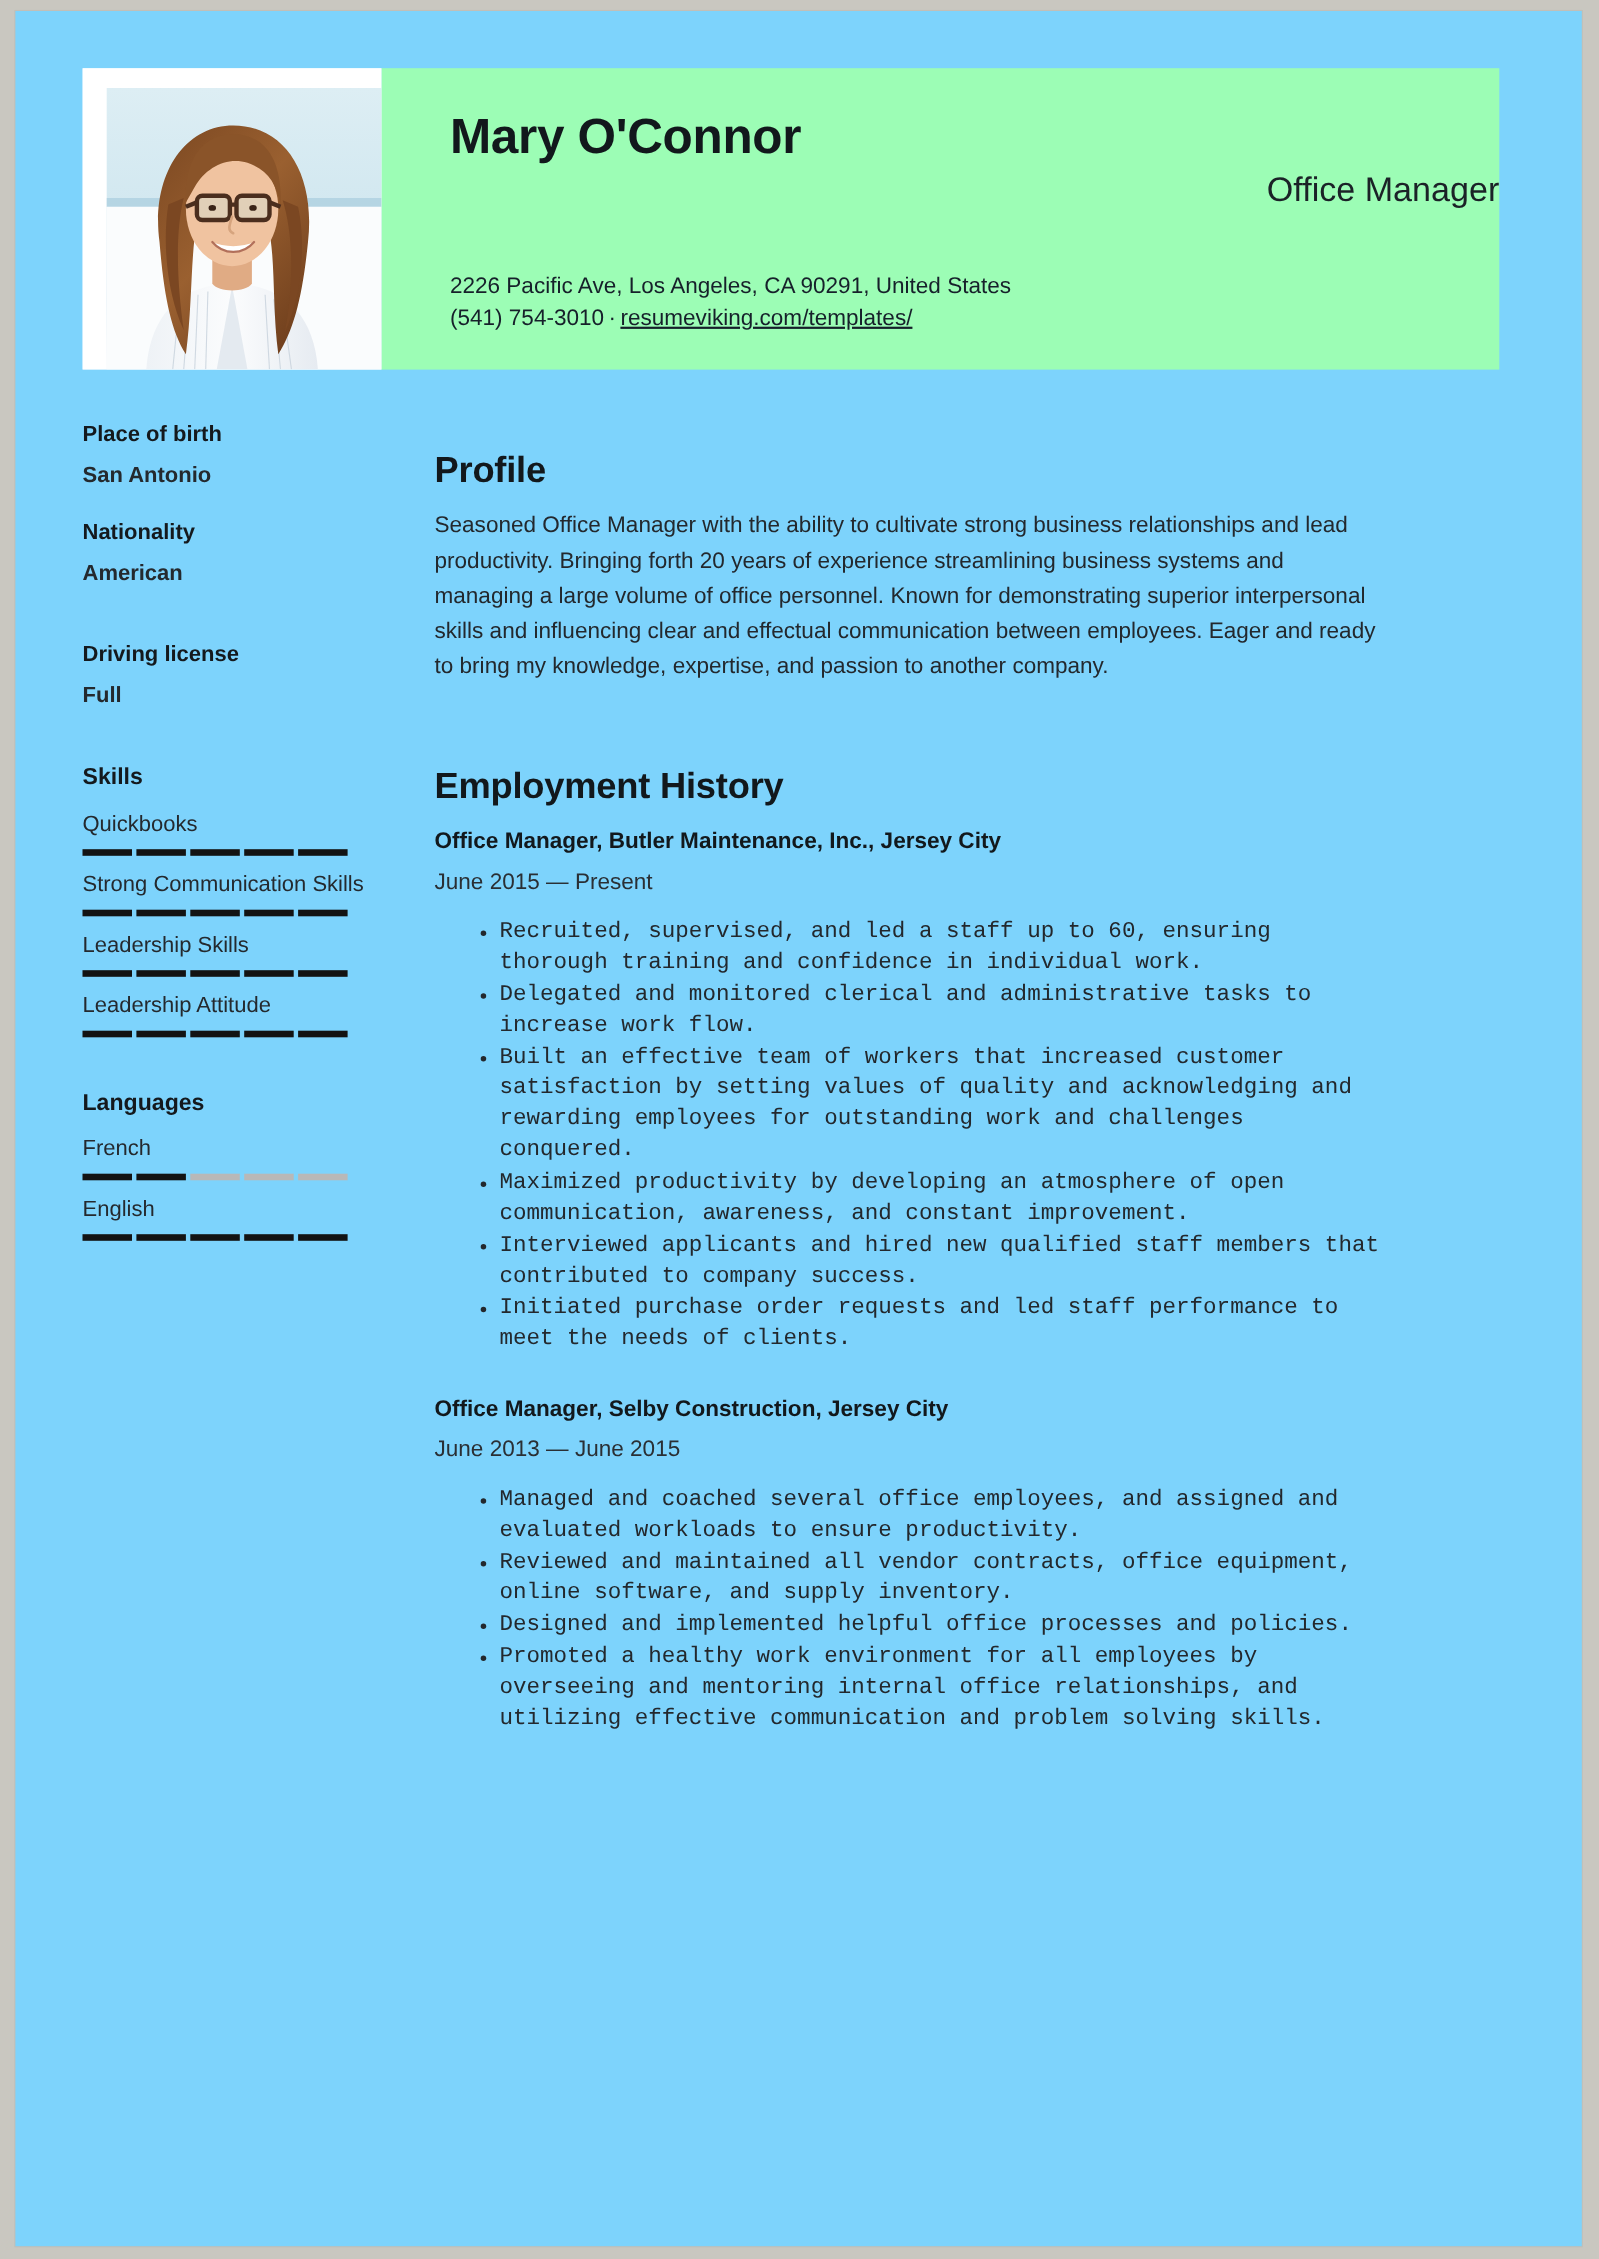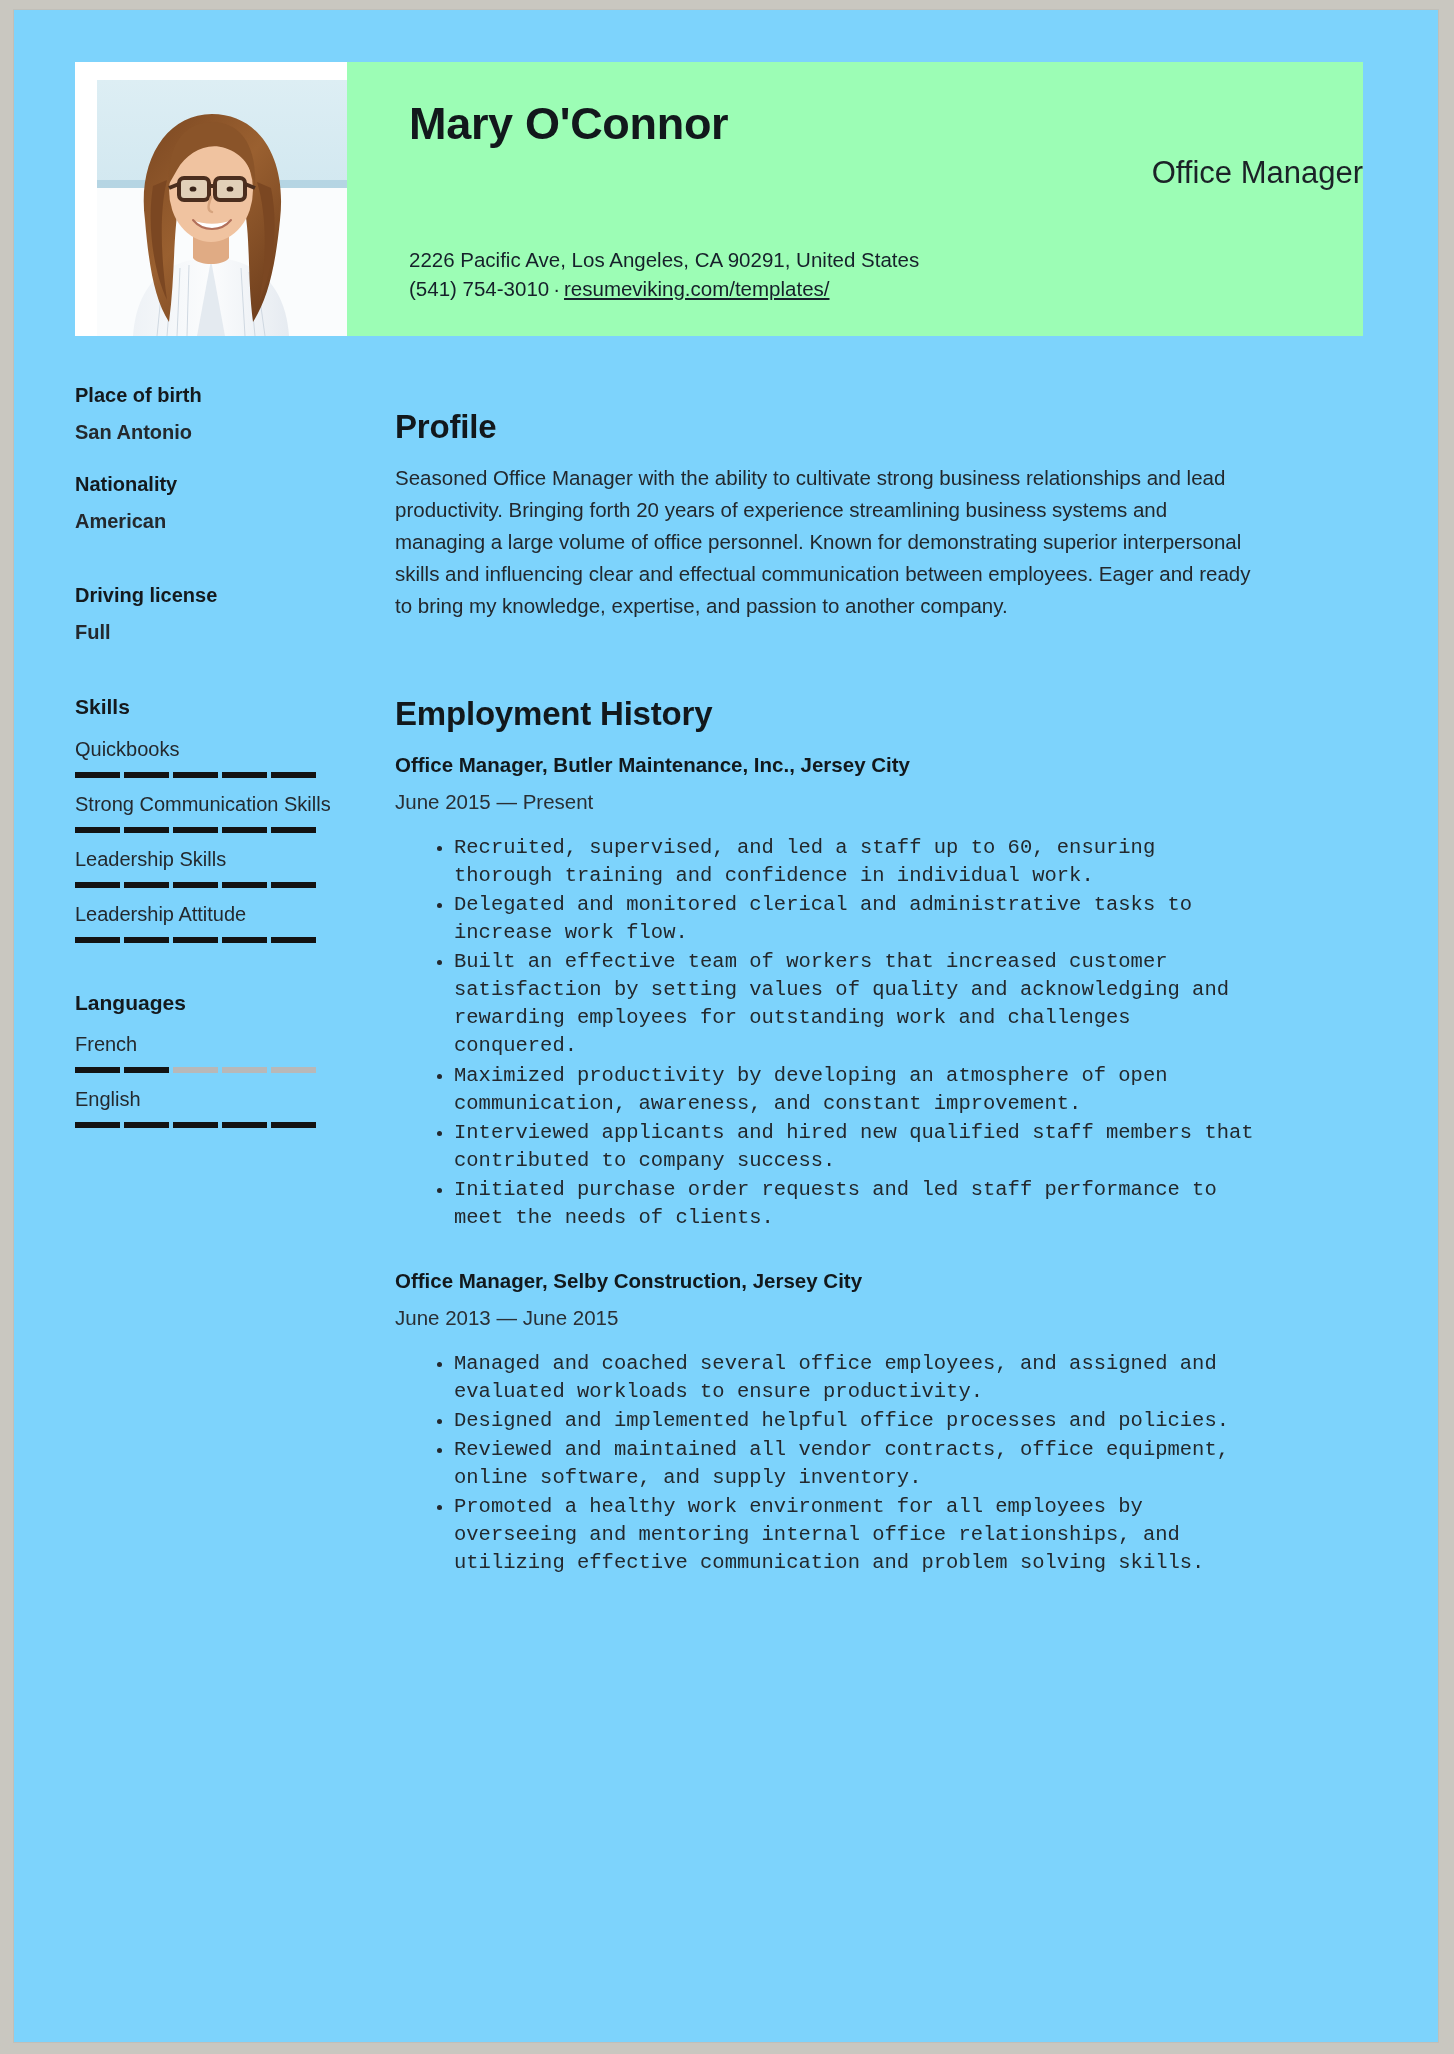--- a/index.html
+++ b/index.html
@@ -425,22 +425,22 @@
                   <li>Maximized productivity by developing an atmosphere of open communication, awareness, and constant improvement.</li>
                   <li>Interviewed applicants and hired new qualified staff members that contributed to company success.</li>
                   <li>Initiated purchase order requests and led staff performance to meet the needs of clients.</li>
                 </ul>
               </div>
               <div class="job job2">
                 <div class="job-title">Office Manager, Selby Construction, Jersey City</div>
                 <div class="job-date">June 2013 — June 2015</div>
                 <ul class="bullets">
                   <li>Managed and coached several office employees, and assigned and evaluated  workloads to ensure productivity.</li>
+                  <li>Reviewed and maintained all vendor contracts, office equipment, online software, and supply inventory.</li>
                   <li> Designed and implemented helpful office processes and policies.</li>
-                  <li>Reviewed and maintained all vendor contracts, office equipment, online software, and supply inventory.</li>
                   <li>Promoted a healthy work environment for all employees by overseeing and mentoring internal office relationships, and utilizing effective communication and problem solving skills.</li>
                 </ul>
               </div>
             </div>
         </section>
 
       </main>
     </div>
   </div>
 </div>

